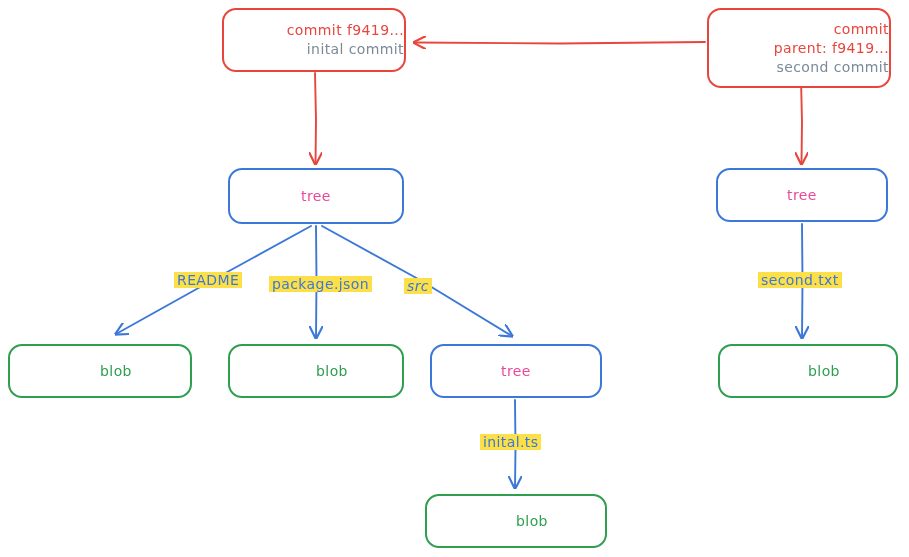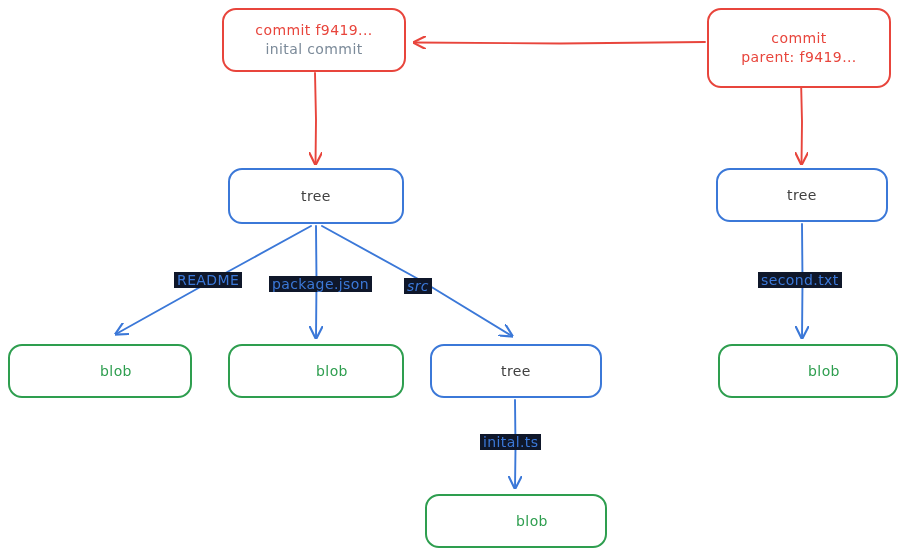--- a/index.html
+++ b/index.html
@@ -30,44 +30,44 @@
     border-style: solid;
     border-width: 2px;
     border-radius: 14px;
     background: #ffffff;
     display: flex;
     flex-direction: column;
     align-items: center;
     justify-content: center;
     z-index: 2;
   }
-  .node.red   { border-color: #e8453c; }
+  .node.red   { border-color: #e8453c; align-items: flex-end; }
   .node.blue  { border-color: #3b78d8; }
   .node.green { border-color: #2e9e4f; padding-left: 32px; }
 
   .node-line {
     font-family: "DejaVu Sans", sans-serif;
     font-size: 14px;
     line-height: 19px;
     letter-spacing: 0.4px;
     white-space: nowrap;
   }
   .t-red   { color: #e8453c; }
-  .t-blue  { color: #404040; }
+  .t-blue  { color: #ec4899; }
   .t-green { color: #2e9e4f; }
   .t-gray  { color: #7b8a99; }
 
   .edge-label {
     position: absolute;
     font-family: "DejaVu Sans", sans-serif;
     font-size: 14px;
     letter-spacing: 0.4px;
     color: #3b78d8;
     white-space: nowrap;
-    background: #0f172a;
+    background: #fde047;
     padding: 0 3px;
     z-index: 3;
   }
 </style>
 </head>
 <body>
 
 <div id="canvas">
 
   <svg id="edges" viewBox="0 0 909 557" xmlns="http://www.w3.org/2000/svg">
@@ -98,20 +98,21 @@
   </svg>
 
   <div class="node red" style="left:222px; top:8px; width:184px; height:64px;">
     <div class="node-line t-red">commit f9419...</div>
     <div class="node-line t-gray">inital commit</div>
   </div>
 
   <div class="node red" style="left:707px; top:8px; width:184px; height:80px;">
     <div class="node-line t-red">commit</div>
     <div class="node-line t-red">parent: f9419...</div>
+    <div class="node-line t-gray">second commit</div>
   </div>
 
   <div class="node blue" style="left:228px; top:168px; width:176px; height:56px;">
     <div class="node-line t-blue">tree</div>
   </div>
 
   <div class="node blue" style="left:716px; top:168px; width:172px; height:54px;">
     <div class="node-line t-blue">tree</div>
   </div>
 

